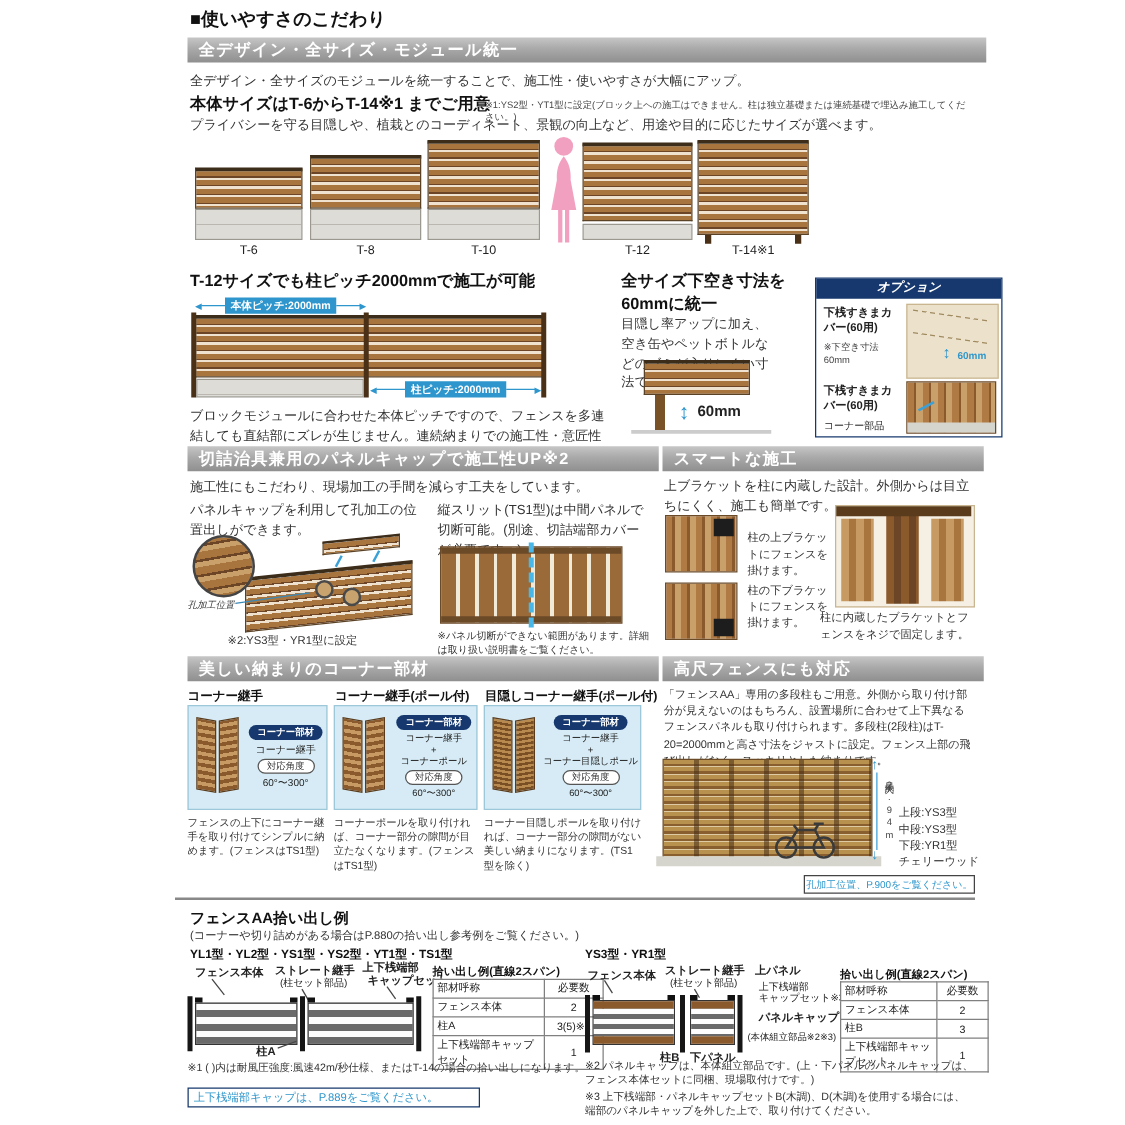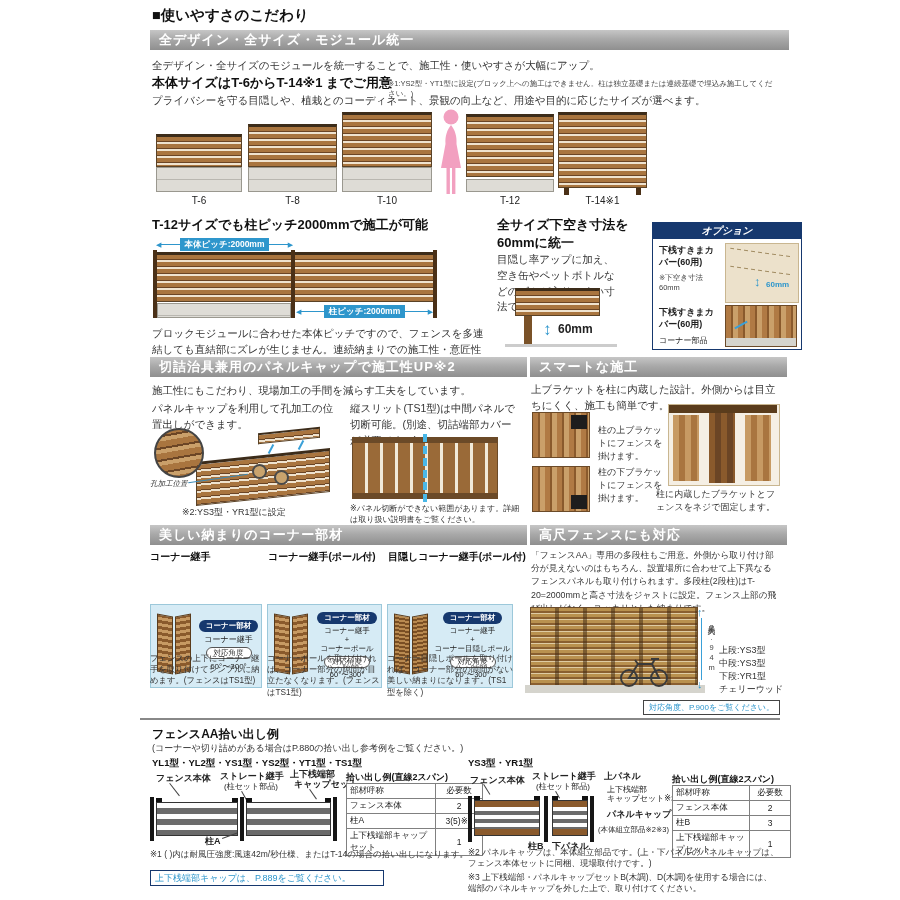--- a/index.html
+++ b/index.html
@@ -16,21 +16,21 @@
   .woodDense{background:repeating-linear-gradient(180deg,#b9914f 0px,#b9914f 3px,#8a5f30 3px,#8a5f30 5px,#decba4 5px,#decba4 6px);border:1px solid #6b4a28;box-sizing:border-box;}
   .base{background:repeating-linear-gradient(180deg,#dedcd6 0px,#dedcd6 11px,#b9b7b0 11px,#b9b7b0 12px);border:1px solid #9a988f;box-sizing:border-box;}
   .flabel{font-size:10px;color:#222;text-align:center;}
   .post{background:#4a3017;}
   .parrow{display:flex;align-items:center;color:#2e96cc;font-size:7px;}
   .parrow .ln{flex:1;height:1px;background:#2e96cc;}
   .bluelabel{background:#2e96cc;color:#fff;font-size:8.5px;font-weight:bold;text-align:center;line-height:13px;padding:0 5px;white-space:nowrap;}
   .updn{color:#2e96cc;font-weight:bold;}
   .optbox{border:1px solid #16386e;background:#fff;box-sizing:border-box;}
   .opthead{background:#16386e;color:#fff;font-size:10px;font-weight:bold;font-style:italic;text-align:center;line-height:16px;height:16px;}
-  .card{background:#d6ebf5;border:1px solid #9cc8da;box-sizing:border-box;display:flex;align-items:center;margin-top:40px;}
+  .card{background:#d6ebf5;border:1px solid #9cc8da;box-sizing:border-box;display:flex;align-items:center;}
   .badge{background:#16386e;color:#fff;font-size:7.5px;font-weight:bold;border-radius:8px;padding:1px 7px;white-space:nowrap;}
   .anglepill{background:#fff;border:1px solid #555;border-radius:8px;font-size:7.5px;padding:0 7px;white-space:nowrap;color:#333;}
   .cstack{flex:1;display:flex;flex-direction:column;align-items:center;gap:2px;font-size:8px;color:#222;}
   .vslat{background:repeating-linear-gradient(90deg,#9a6a38 0px,#9a6a38 12px,#f2ead8 12px,#f2ead8 15px);border:1px solid #6b4a28;box-sizing:border-box;}
   .woodV{background:repeating-linear-gradient(90deg,#b07a44 0px,#b07a44 5px,#8a5a2c 5px,#8a5a2c 7px,#caa06a 7px,#caa06a 12px);border:1px solid #6b4a28;box-sizing:border-box;}
   .panelDraw{border:1px solid #333;background:repeating-linear-gradient(180deg,#fdfdfd 0px,#fdfdfd 5px,#6a6a6a 5px,#6a6a6a 11px);box-sizing:border-box;}
   .blackpost{background:#161616;}
   .capsq{background:#111;}
   .ptable{border-collapse:collapse;font-size:8.5px;color:#222;background:#fff;}
   .ptable td{border:1px solid #808080;padding:1px 3px;}
@@ -240,21 +240,21 @@
   <div class="abs updn" style="left:697px;top:606px;font-size:11px;">↑</div>
   <div class="abs" style="left:701px;top:618px;width:1px;height:62px;background:#3aa0d8;"></div>
   <div class="abs updn" style="left:697px;top:678px;font-size:11px;">↓</div>
   <div class="abs" style="left:704px;top:620px;width:12px;height:62px;writing-mode:vertical-rl;text-orientation:upright;font-size:7.5px;color:#444;letter-spacing:1px;">最大約2.94m</div>
   <div class="abs" style="left:719px;top:644px;font-size:9px;line-height:13px;color:#333;">
     <div>上段:YS3型</div>
     <div>中段:YS3型</div>
     <div>下段:YR1型</div>
     <div>チェリーウッド</div>
   </div>
-  <div class="abs refbox" style="left:643px;top:700px;width:137px;height:15px;">対応角度、P.900をご覧ください。</div>
+  <div class="abs refbox" style="left:643px;top:700px;width:137px;height:15px;">孔加工位置、P.900をご覧ください。</div>
 
   <div class="abs" style="left:140px;top:718px;width:640px;height:2px;background:#888;"></div>
 
   <div class="abs bold" style="left:152px;top:726px;font-size:12px;color:#111;">フェンスAA拾い出し例</div>
   <div class="abs t9" style="left:152px;top:742px;">(コーナーや切り詰めがある場合はP.880の拾い出し参考例をご覧ください。)</div>
 
   <div class="abs bold" style="left:152px;top:757px;font-size:9.5px;color:#111;">YL1型・YL2型・YS1型・YS2型・YT1型・TS1型</div>
   <div class="dlabel" style="left:156px;top:772px;">フェンス本体</div>
   <div class="dlabel" style="left:220px;top:770px;">ストレート継手</div>
   <div class="dlabel2" style="left:224px;top:781px;">(柱セット部品)</div>

